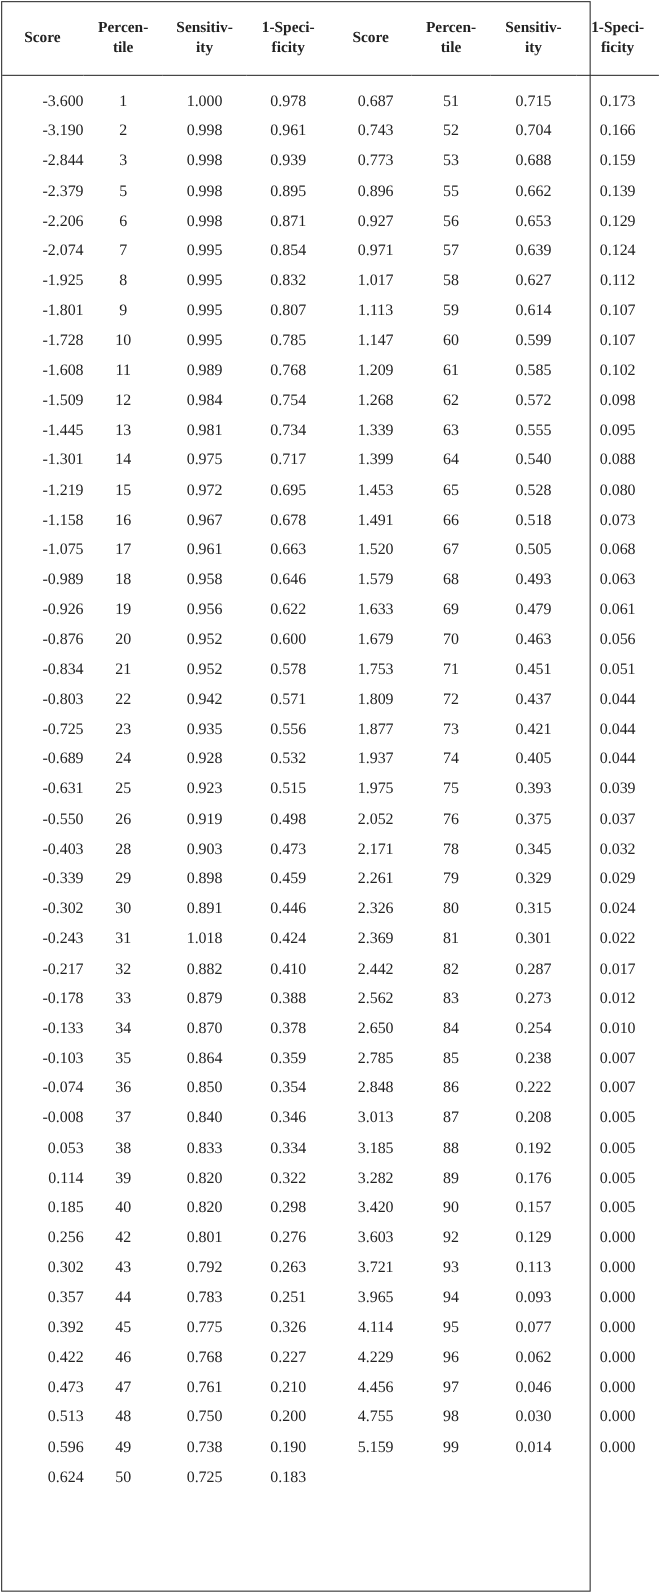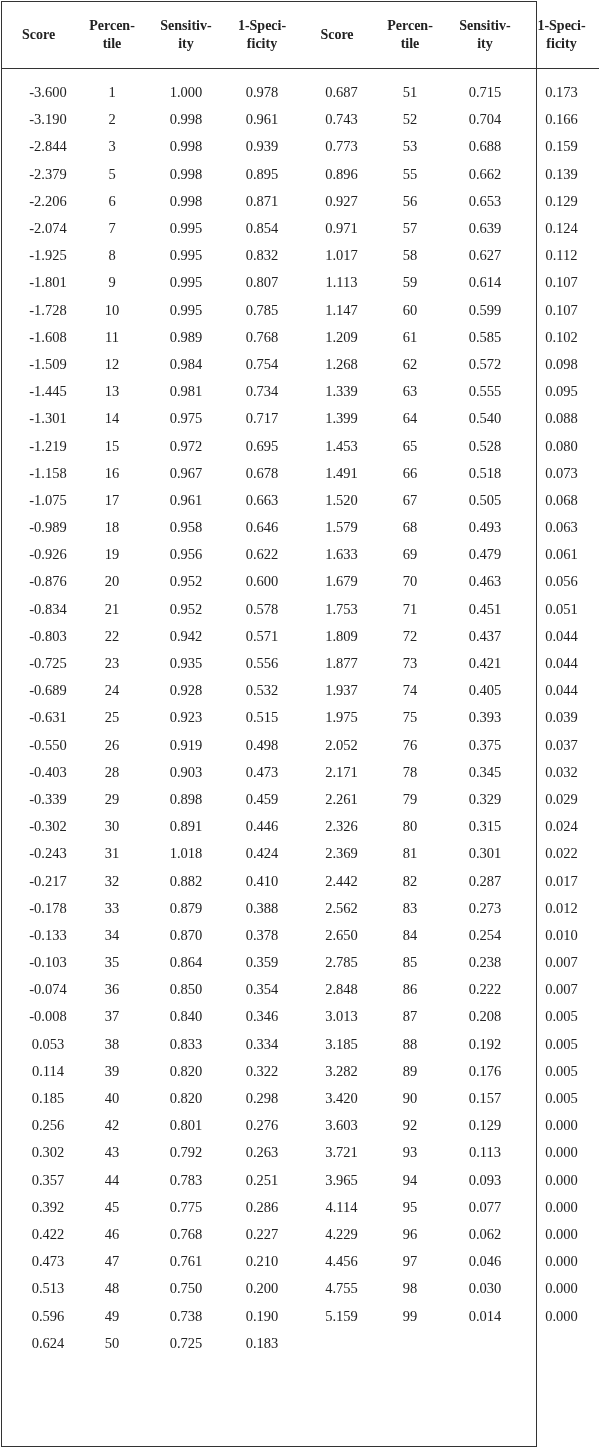--- a/index.html
+++ b/index.html
@@ -10,21 +10,21 @@
   }
   table { border-collapse: collapse; width: 597px; table-layout: fixed; }
   col.c0 { width: 74px; } col.c1 { width: 72px; } col.c2 { width: 76px; } col.c3 { width: 76px; }
   col.c4 { width: 74px; } col.c5 { width: 72px; } col.c6 { width: 78px; } col.c7 { width: 75px; }
   thead th {
     font-weight: bold; font-size: 14px; line-height: 18px; height: 66px; padding: 0;
     border-bottom: 1px solid #333; vertical-align: middle; text-align: center;
   }
   thead th.first { text-align: left; padding-left: 20px; }
   tbody td { font-size: 14.5px; height: 27.2px; padding: 0; text-align: center; vertical-align: middle; }
-  tbody td.first { text-align: center; padding-left: 18px; }
+  tbody td.first { text-align: right; padding-left: 18px; }
   tbody td.score2 { text-align: center; padding-left: 9px; }
   tbody tr.spacer td { height: 10px; }
 </style>
 </head>
 <body>
 
 <div class="frame">
   <table>
     <colgroup>
       <col class="c0">
@@ -481,21 +481,21 @@
           <td>0.251</td>
           <td class="score2">3.965</td>
           <td>94</td>
           <td>0.093</td>
           <td>0.000</td>
         </tr>
         <tr>
           <td class="first">0.392</td>
           <td>45</td>
           <td>0.775</td>
-          <td>0.286</td>
+          <td>0.326</td>
           <td class="score2">4.114</td>
           <td>95</td>
           <td>0.077</td>
           <td>0.000</td>
         </tr>
         <tr>
           <td class="first">0.422</td>
           <td>46</td>
           <td>0.768</td>
           <td>0.227</td>

